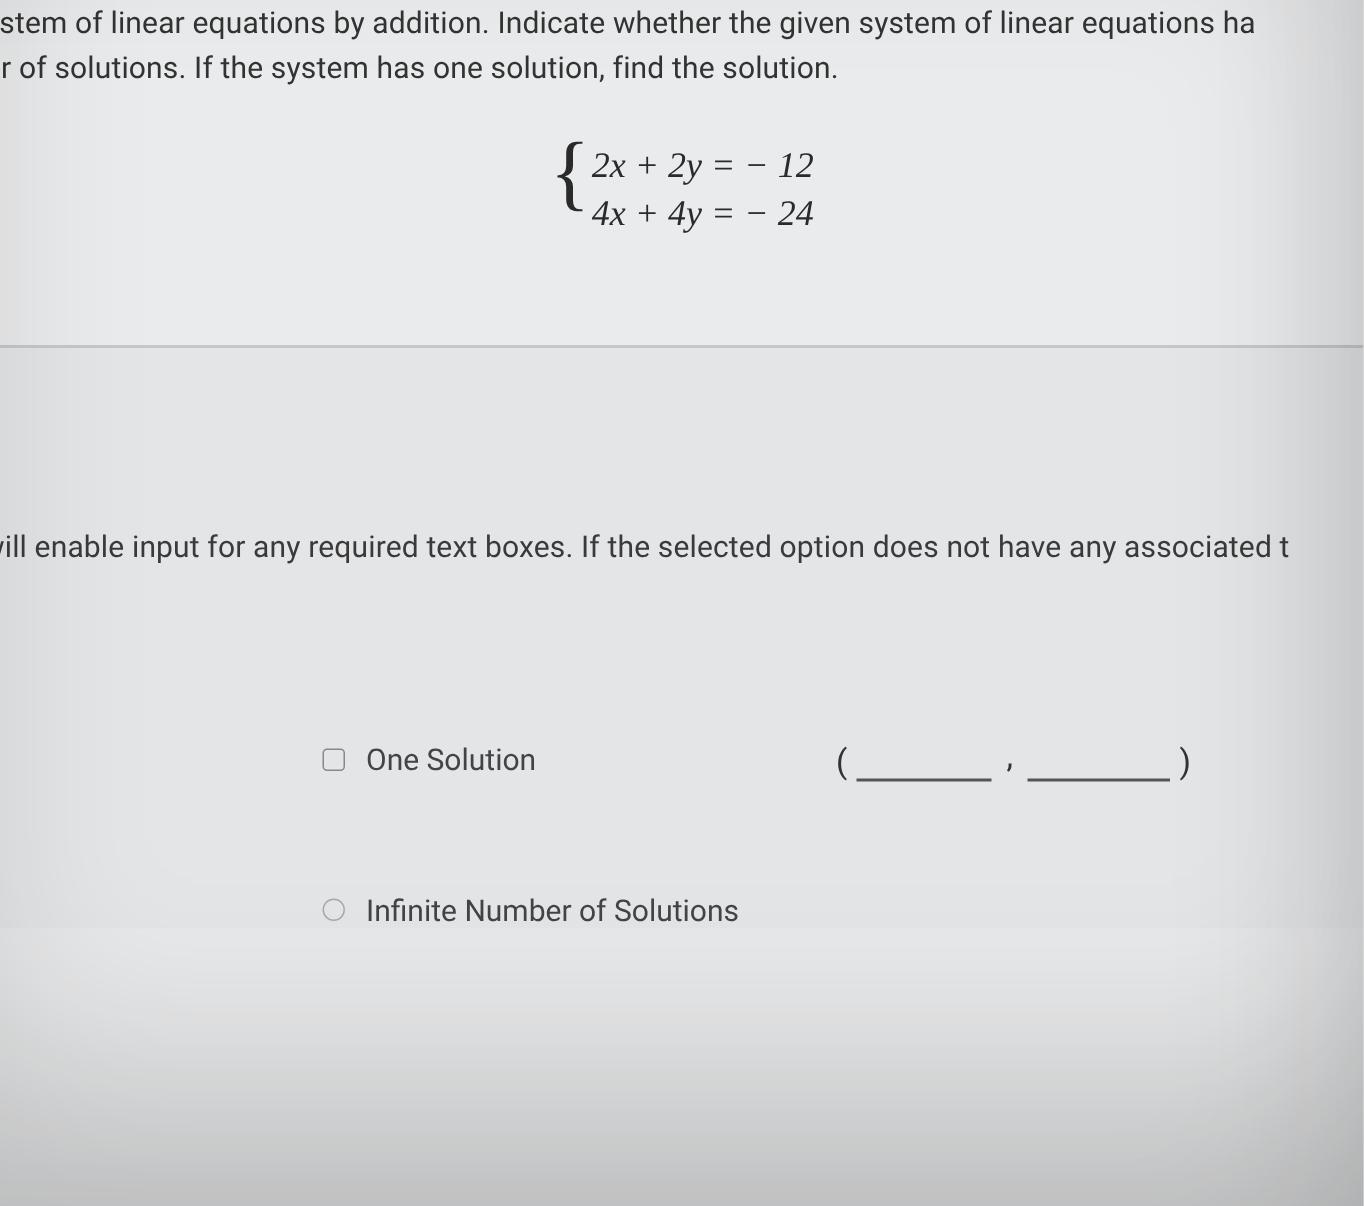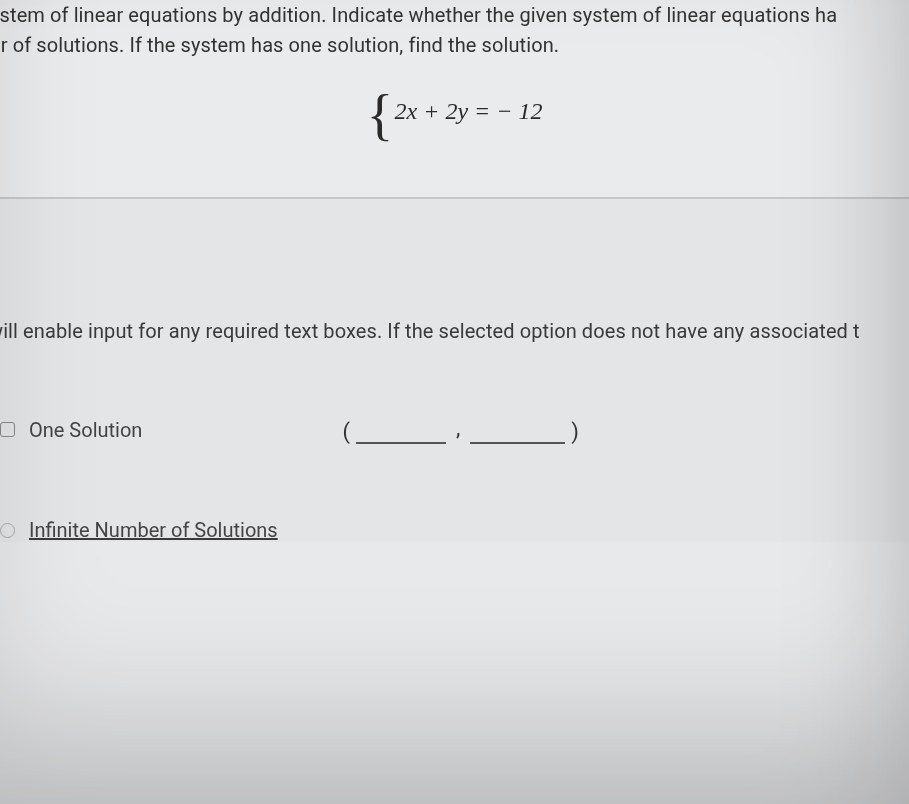--- a/index.html
+++ b/index.html
@@ -61,21 +61,22 @@
       padding: 120px 0 0 0;
       background: #e4e5e7;
     }
     .hint-text {
       font-size: 20px;
       color: #3a3a3a;
       margin-left: -12px;
       letter-spacing: 0.1px;
     }
     .options {
-      margin-top: 72px;
+      margin-top: 116px;
+      padding-left: 215px;
     }
     .option-row {
       display: flex;
       align-items: center;
       margin-bottom: 74px;
       font-size: 20px;
       color: #3a3a3a;
     }
     .radio {
       width: 15px;
@@ -130,20 +131,21 @@
 
 <div class="question-section">
   <div class="question-text">
     <span>ystem of linear equations by addition. Indicate whether the given system of linear equations ha</span><br>
     <span>er of solutions. If the system has one solution, find the solution.</span>
   </div>
   <div class="equation-system">
     <div class="brace-wrap">
       <span class="brace">{</span>
       <div class="eq-line">2x + 2y = − 12</div>
+      <div class="eq-line">4x + 4y = − 24</div>
     </div>
   </div>
 </div>
 
 <div class="answer-section">
   <div class="hint-text">will enable input for any required text boxes. If the selected option does not have any associated t</div>
 
   <div class="options">
 
     <div class="option-row">
@@ -152,21 +154,21 @@
       <span class="ordered-pair">
         <span class="paren">(</span>
         <span class="blank"></span>
         <span class="comma">,</span>
         <span class="blank short"></span>
         <span class="paren">)</span>
       </span>
     </div>
 
 
-    <div class="option-row" style="margin-bottom:0;text-decoration:underline;">
+    <div class="option-row" style="margin-bottom:0;">
       <span class="radio circle"></span>
       <span class="option-label">Infinite Number of Solutions</span>
     </div>
 
   </div>
 </div>
 
 <div class="vignette"></div>
 
 </body></html>

